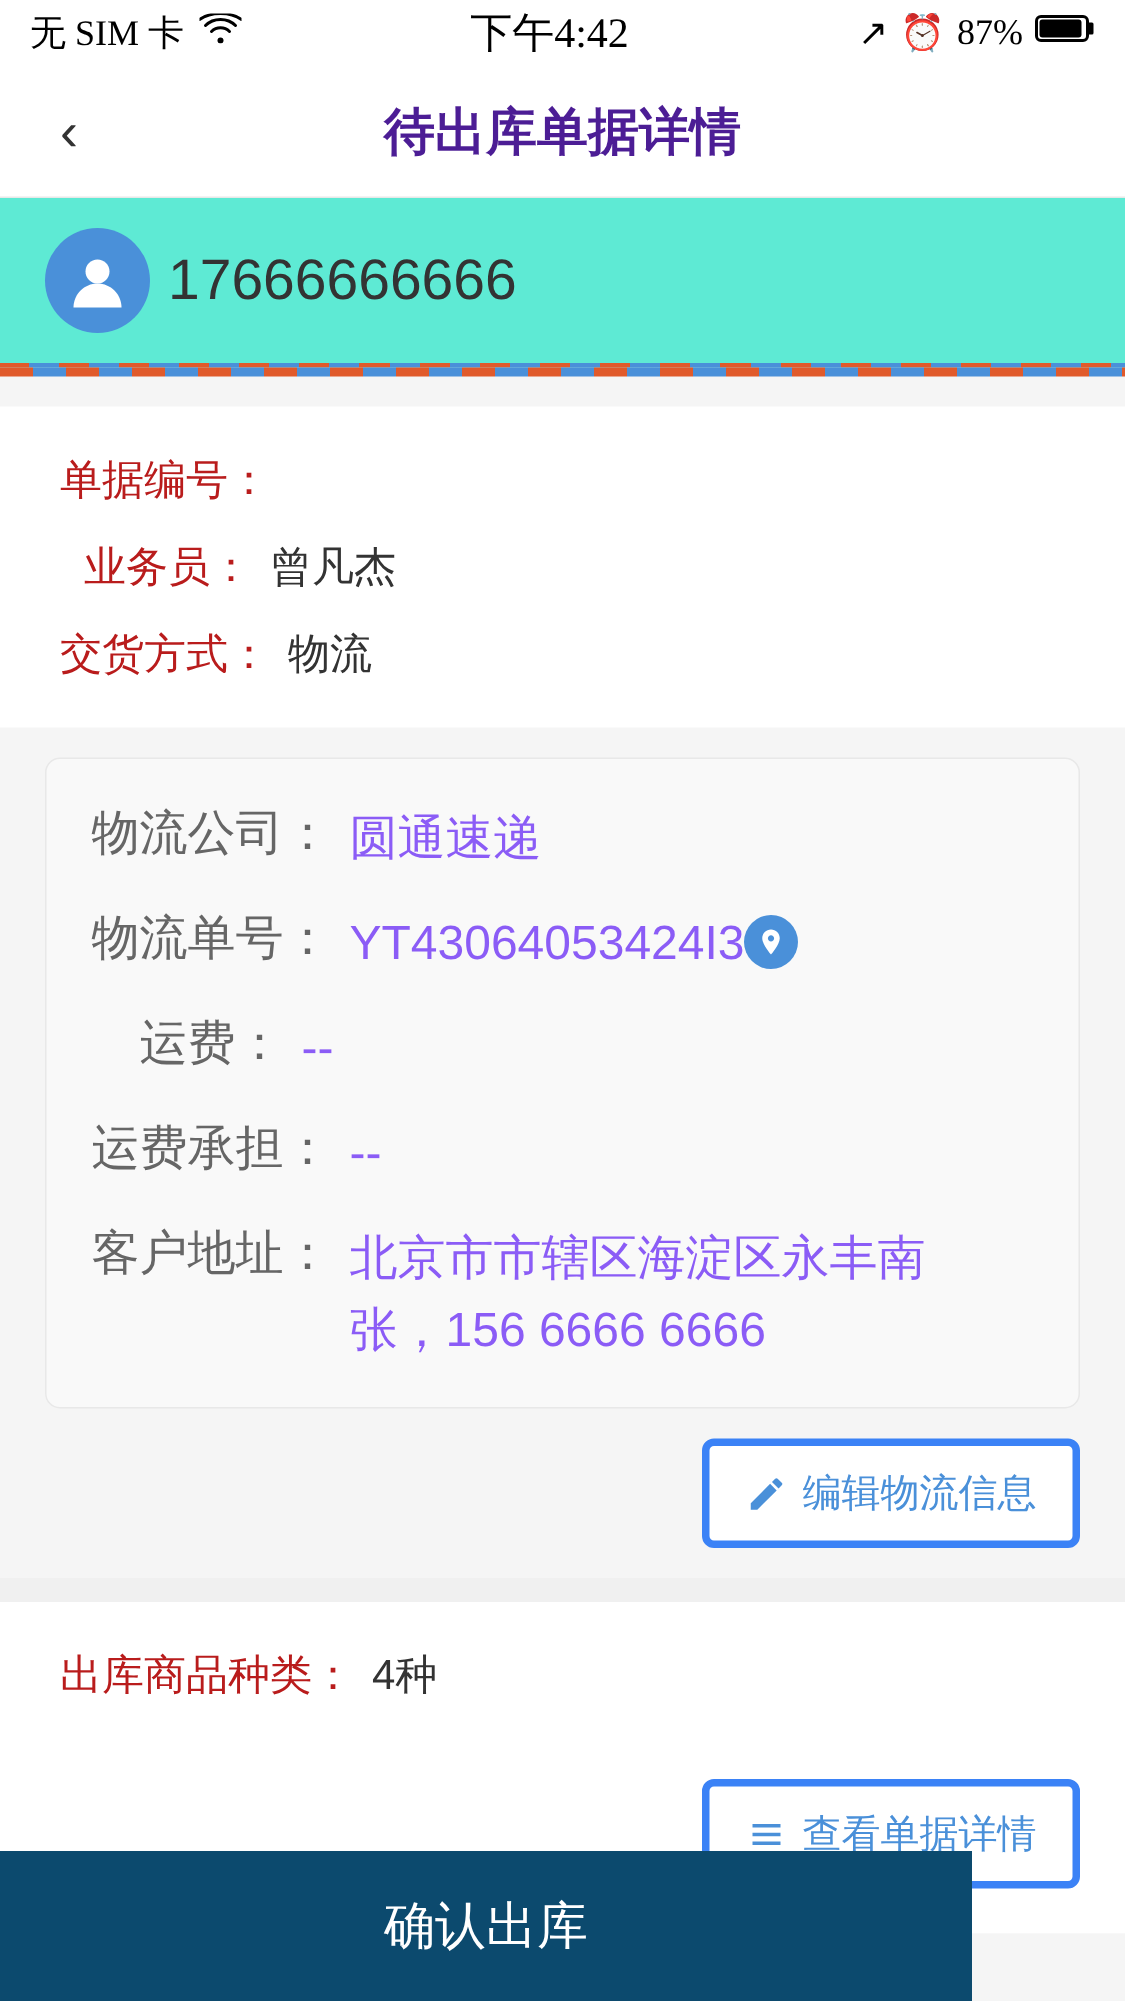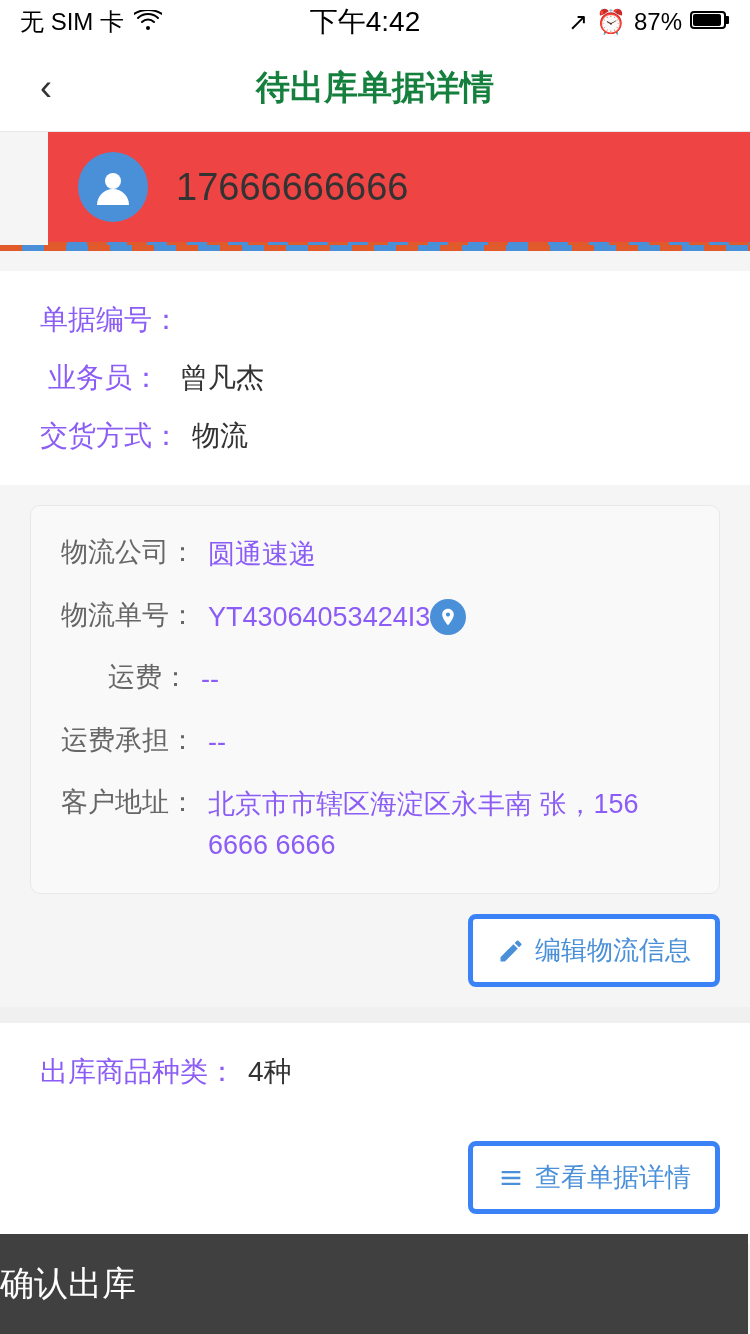--- a/index.html
+++ b/index.html
@@ -18,20 +18,21 @@
     .status-bar {
       width: 750px;
       height: 44px;
       background: #fff;
       display: flex;
       align-items: center;
       justify-content: space-between;
       padding: 0 20px;
       font-size: 24px;
       color: #000;
+      font-family: Liberation Serif, serif;
     }
     .status-left { display: flex; align-items: center; gap: 10px; }
     .status-center { font-size: 28px; font-weight: 500; }
     .status-right { display: flex; align-items: center; gap: 8px; font-size: 24px; }
 
     
     .nav-bar {
       width: 750px;
       height: 88px;
       background: #fff;
@@ -46,33 +47,32 @@
       color: #333;
       cursor: pointer;
       padding: 10px;
     }
     .nav-title {
       position: absolute;
       left: 50%;
       transform: translateX(-50%);
       font-size: 34px;
       font-weight: 600;
-      color: #15803d;
+      color: #4c1d95;
     }
 
     
     .customer-header {
-      background: #ef4444;
+      background: #5eead4;
       padding: 20px 30px;
       display: flex;
       align-items: center;
-      gap: 28px;
+      gap: 12px;
       border-bottom: 3px solid transparent;
       border-image: repeating-linear-gradient(90deg, #e05a2b 0px, #e05a2b 20px, #4a90d9 20px, #4a90d9 40px) 1;
-      margin-left: 48px;
     }
     .avatar {
       width: 70px;
       height: 70px;
       border-radius: 50%;
       background: #4a90d9;
       display: flex;
       align-items: center;
       justify-content: center;
     }
@@ -95,44 +95,44 @@
       );
     }
     .info-row {
       display: flex;
       align-items: flex-start;
       margin-bottom: 20px;
       font-size: 28px;
     }
     .info-row:last-child { margin-bottom: 0; }
     .info-label {
-      color: #8b5cf6;
+      color: #b91c1c;
       min-width: 140px;
-      text-align: center;
+      text-align: right;
       padding-right: 12px;
       flex-shrink: 0;
     }
     .info-value {
       color: #333;
       flex: 1;
     }
 
     
     .logistics-card {
       background: #f9f9f9;
       border: 1px solid #e8e8e8;
       border-radius: 10px;
       padding: 28px 30px;
       margin: 20px 30px;
     }
     .logistics-row {
       display: flex;
       align-items: flex-start;
       margin-bottom: 22px;
-      font-size: 27px;
+      font-size: 32px;
     }
     .logistics-row:last-child { margin-bottom: 0; }
     .logistics-label {
       color: #666;
       min-width: 140px;
       text-align: right;
       padding-right: 12px;
       flex-shrink: 0;
     }
     .logistics-value {
@@ -201,25 +201,26 @@
     .empty-space {
       background: #f5f5f5;
       flex: 1;
       min-height: 200px;
     }
 
     
     .confirm-bar {
       position: fixed;
       bottom: 0;
-      width: 748px;
+      width: 648px;
       height: 100px;
-      background: #404040;
-      display: flex;
-      align-items: center;
+      background: #0c4a6e;
+      display: flex;
+      align-items: center;
+      justify-content: center;
       cursor: pointer;
     }
     .confirm-text {
       color: #fff;
       font-size: 34px;
       font-weight: 500;
     }
 
     .page-content {
       padding-bottom: 100px;

